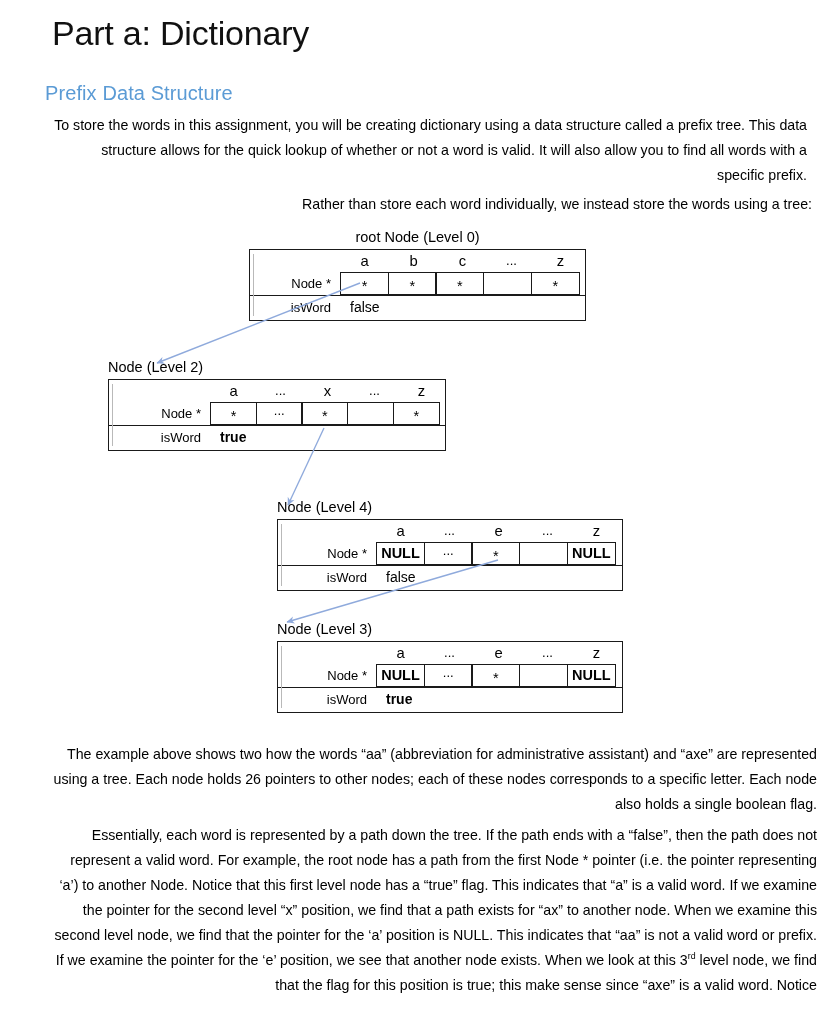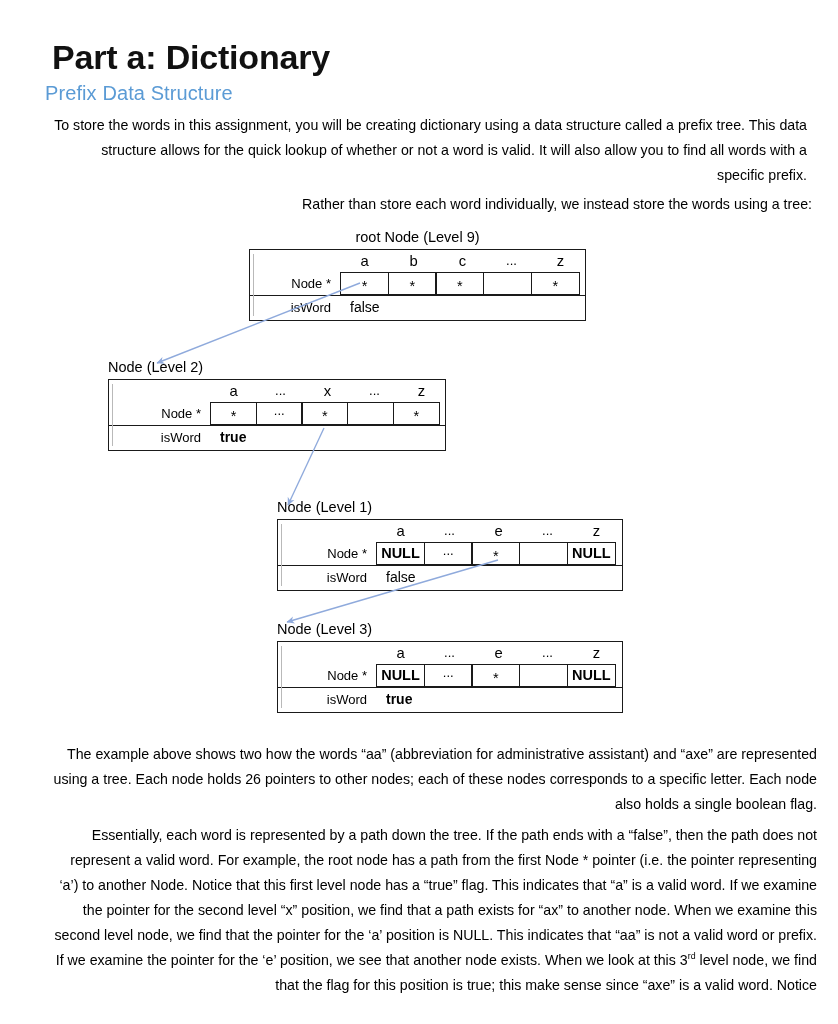--- a/index.html
+++ b/index.html
@@ -22,25 +22,24 @@
     box-sizing: border-box;
     padding: 0;
   }
 
   
   .title {
     position: absolute;
     left: 52px;
     top: 14px;
     font-size: 34px;
-    font-weight: 700;
+    font-weight: 400;
     letter-spacing: -0.2px;
     color: #111111;
     white-space: nowrap;
-    margin-top: 24px;
   }
   .subhead {
     position: absolute;
     left: 45px;
     top: 82px;
     font-size: 20px;
     font-weight: 400;
     letter-spacing: 0.1px;
     white-space: nowrap;
   }
@@ -158,21 +157,21 @@
 
 <div class="page">
 
   <div class="title">Part a: Dictionary</div>
   <div class="subhead" style="color: rgb(91, 155, 213);">Prefix Data Structure</div>
 
   <div class="para" id="para-intro">To store the words in this assignment, you will be creating dictionary using a data structure called a prefix tree.  This data structure allows for the quick lookup of whether or not a word is valid.  It will also allow you to find all words with a specific prefix.</div>
   <div class="para" id="para-rather">Rather than store each word individually, we instead store the words using a tree:</div>
 
   <div class="node-block" id="node0" style="left:249px; top:228px; width:337px;">
-    <div class="node-caption centered">root Node (Level 9)</div>
+    <div class="node-caption centered">root Node (Level 0)</div>
     <div class="node-table">
       <div class="row row-head">
         <div class="rowlabel" style="width:90px;"></div>
         <div class="cells">
           <div class="cell" style="width:49px;">a</div>
           <div class="cell" style="width:49px;">b</div>
           <div class="cell" style="width:49px;">c</div>
           <div class="cell" style="width:49px;">
               <span class="dots">...</span>
             </div>
@@ -244,21 +243,21 @@
         </div>
       </div>
       <div class="row row-word">
         <div class="rowlabel" style="width:101px;">isWord</div>
         <div class="value bold">true</div>
       </div>
     </div>
   </div>
 
   <div class="node-block" id="node2" style="left:277px; top:498px; width:346px;">
-    <div class="node-caption">Node (Level 1)</div>
+    <div class="node-caption">Node (Level 4)</div>
     <div class="node-table">
       <div class="row row-head">
         <div class="rowlabel" style="width:98px;"></div>
         <div class="cells">
           <div class="cell" style="width:49px;">a</div>
           <div class="cell" style="width:49px;">
               <span class="dots">...</span>
             </div>
           <div class="cell" style="width:49px;">e</div>
           <div class="cell" style="width:49px;">

